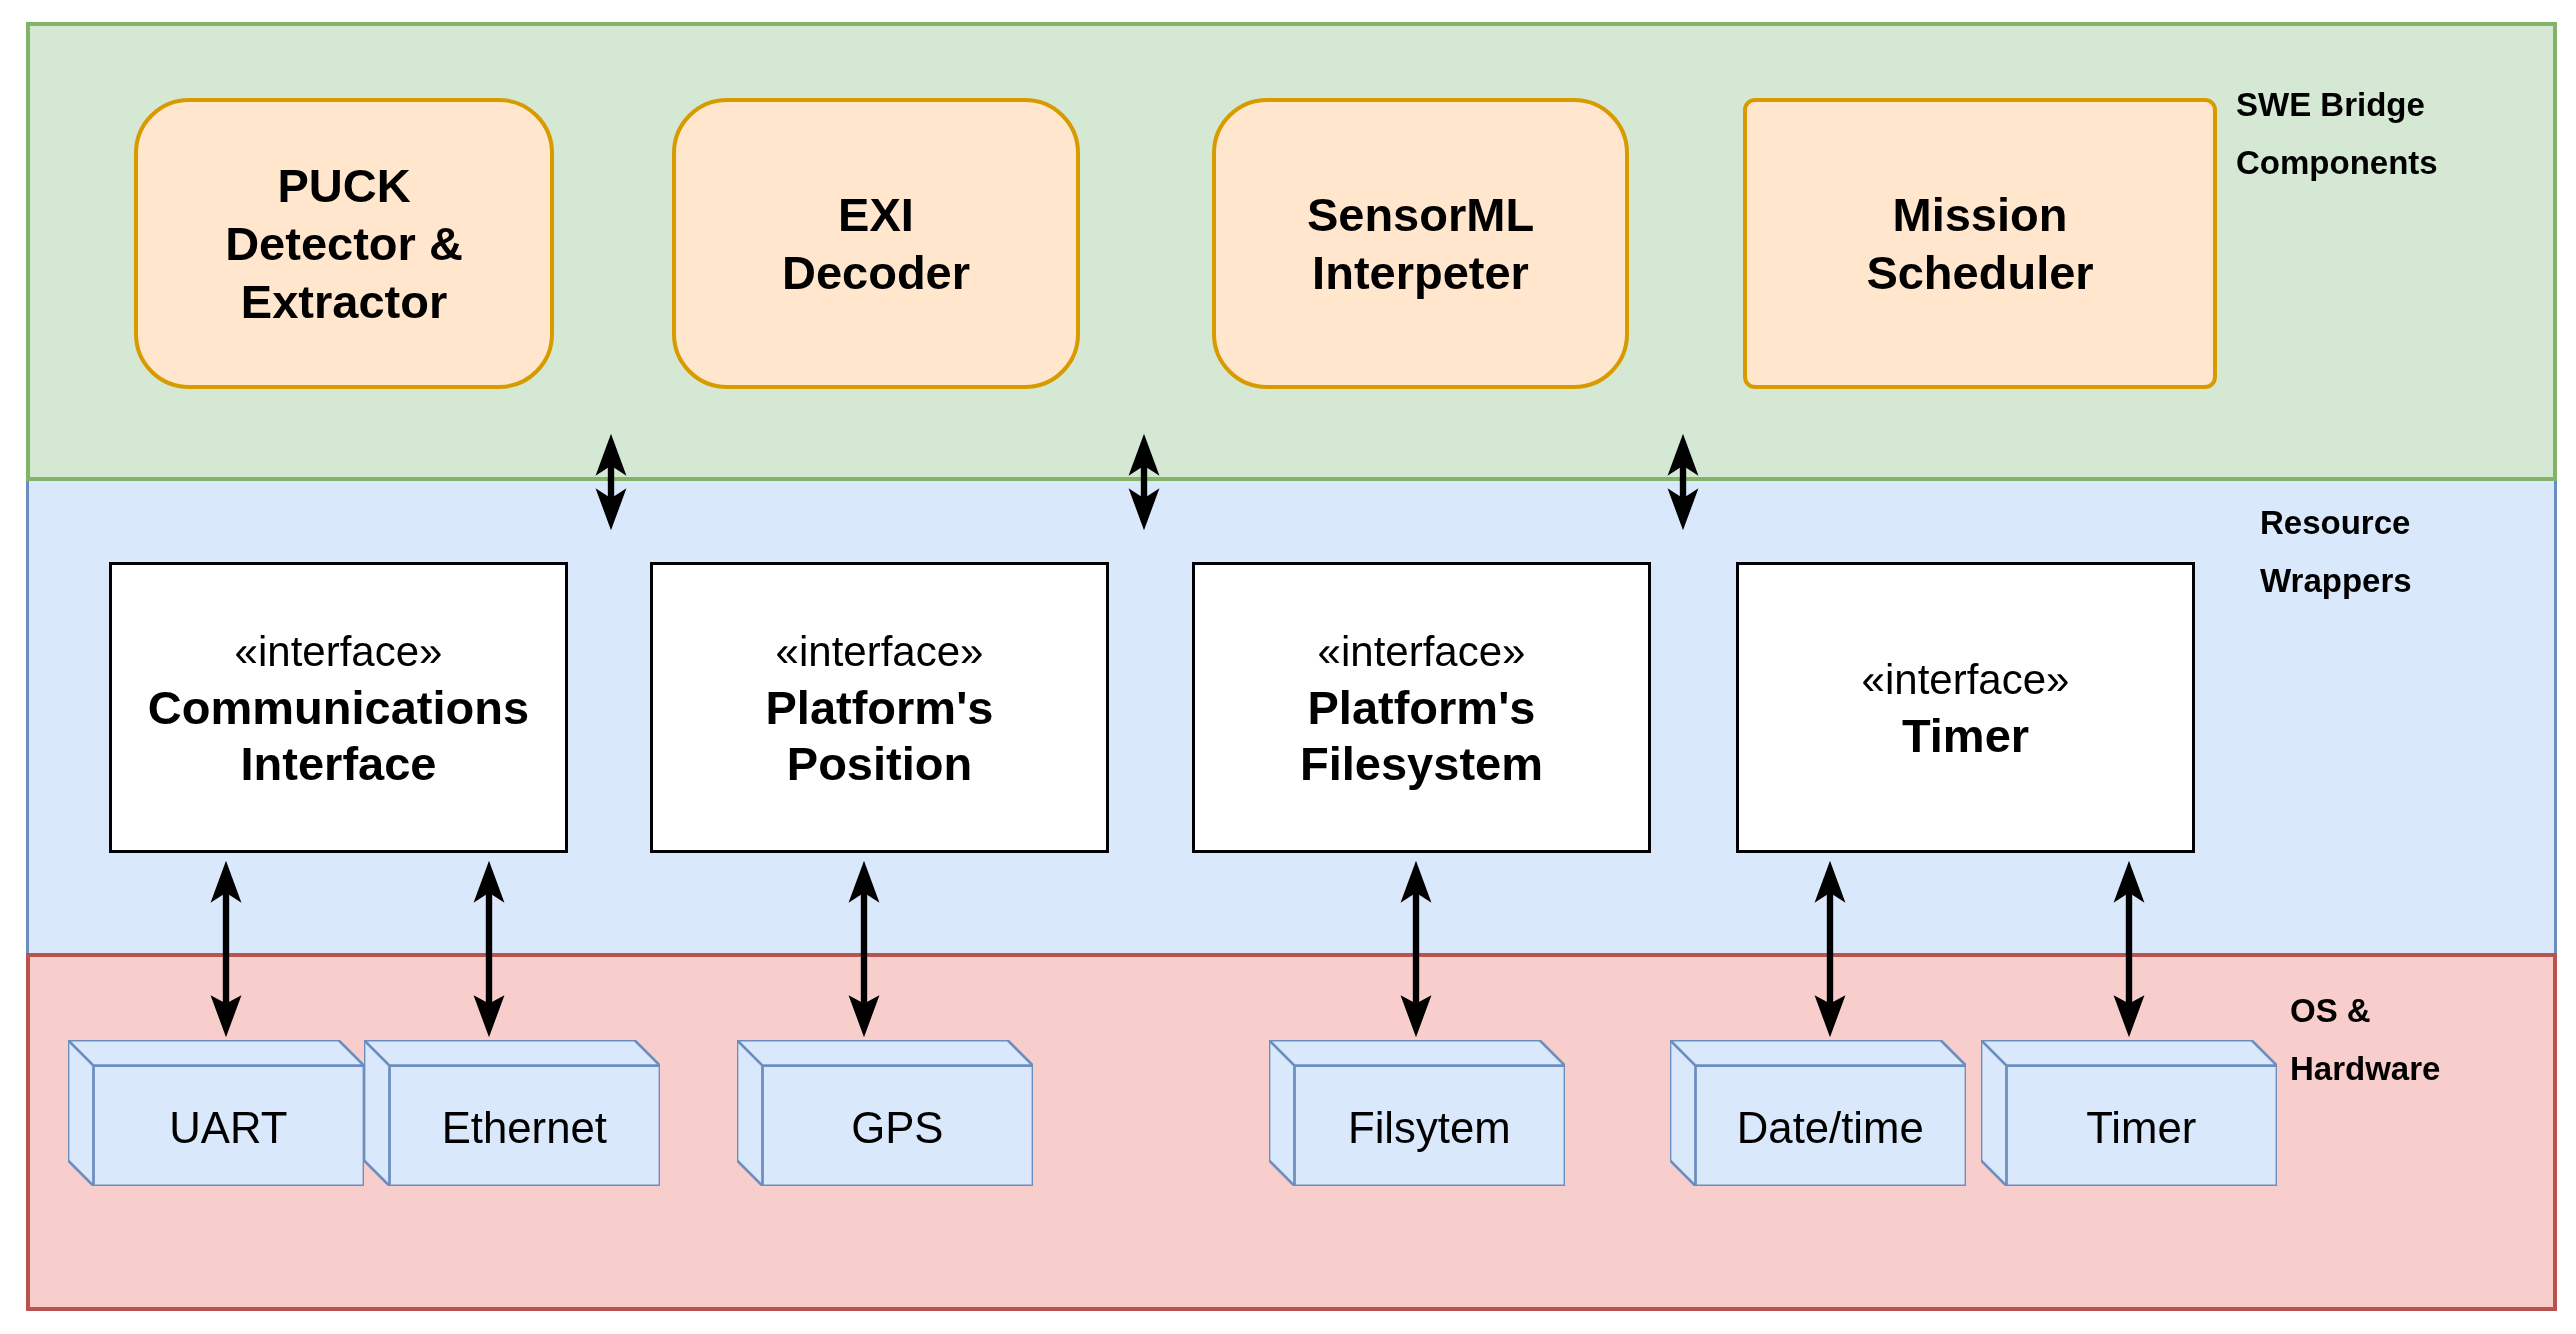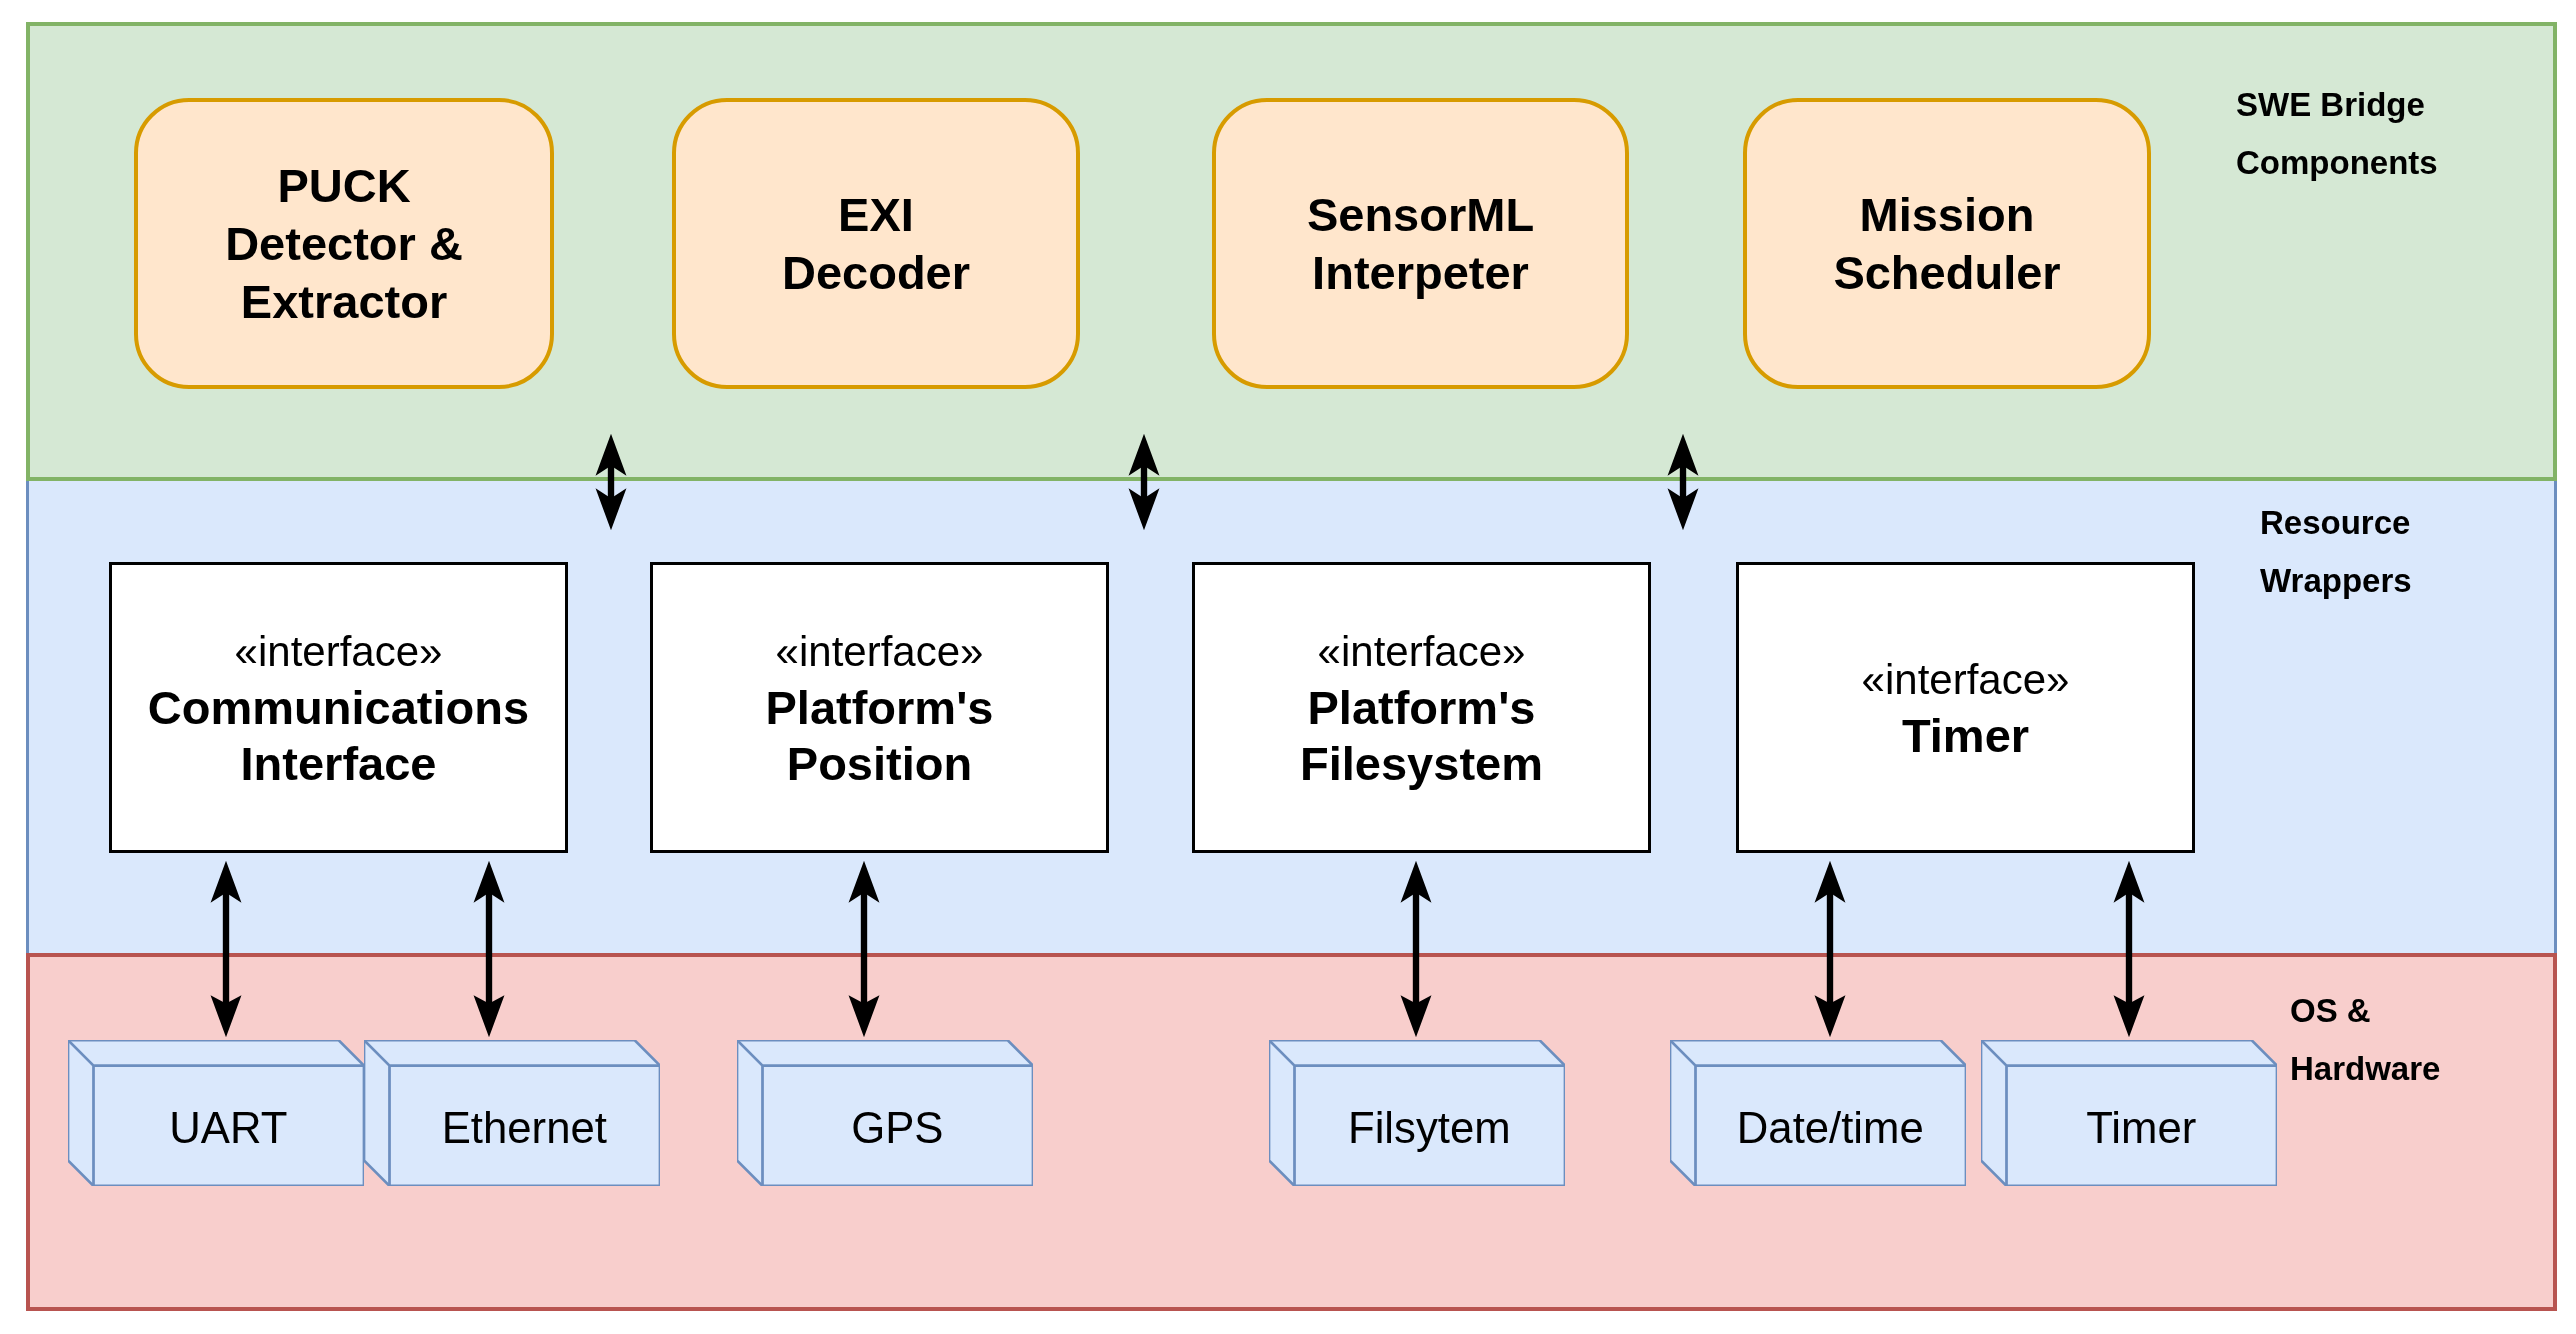--- a/index.html
+++ b/index.html
@@ -51,21 +51,21 @@
     box-sizing: border-box;
     display: flex; flex-direction: column;
     align-items: center; justify-content: center;
     text-align: center;
     font-size: 47px; font-weight: 700; line-height: 58px;
     color: #000;
   }
   #component-puck     { left: 134px;  width: 420px; }
   #component-exi      { left: 672px;  width: 408px; }
   #component-sensorml { left: 1212px; width: 417px; }
-  #component-mission  { left: 1743px; width: 408px; }
+  #component-mission  { left: 1743px; width: 474px; border-radius: 12px; }
 
   .interface-box {
     position: absolute;
     top: 562px; height: 291px; width: 459px;
     background: #ffffff;
     border: 3.6px solid #000000;
     box-sizing: border-box;
     display: flex; flex-direction: column;
     align-items: center; justify-content: center;
     text-align: center;

